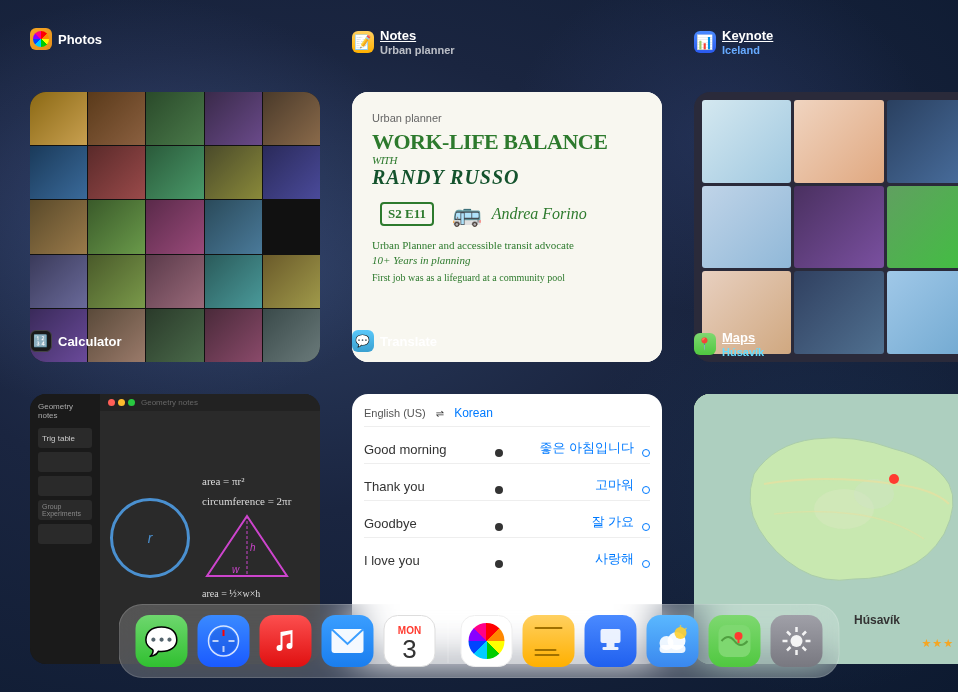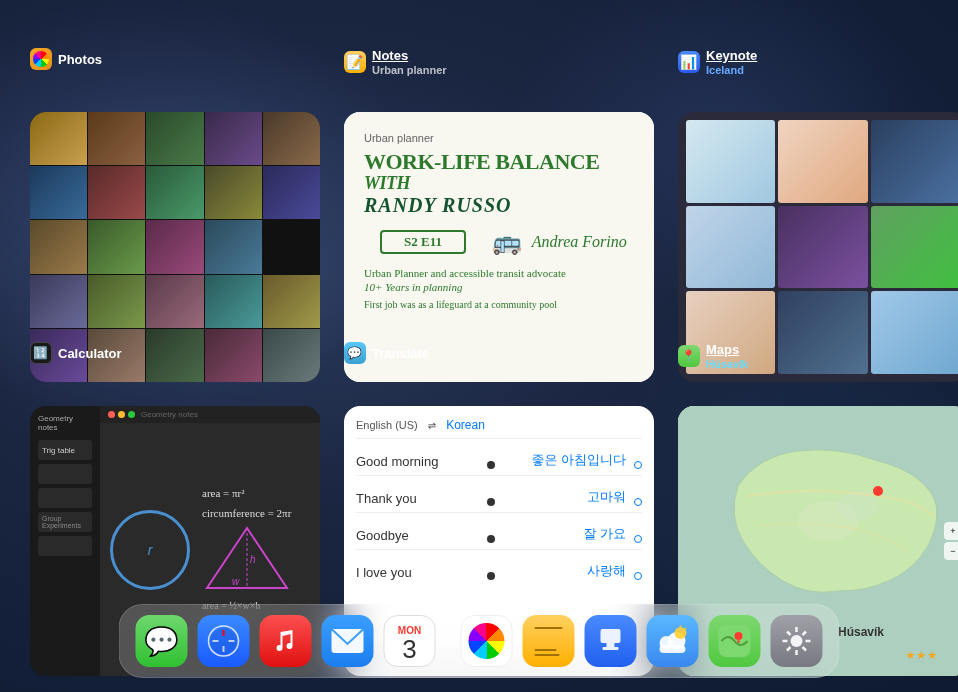--- a/index.html
+++ b/index.html
@@ -19,27 +19,27 @@
       inset: 0;
       background:
         radial-gradient(ellipse 400px 300px at 15% 30%, rgba(80,100,160,0.4) 0%, transparent 70%),
         radial-gradient(ellipse 300px 250px at 75% 20%, rgba(60,80,140,0.3) 0%, transparent 70%),
         radial-gradient(ellipse 350px 300px at 85% 70%, rgba(30,60,100,0.3) 0%, transparent 70%);
       pointer-events: none;
     }
 
     .app-grid {
       position: absolute;
-      top: 76px;
+      top: 56px;
       left: 30px;
       right: 30px;
       display: grid;
       grid-template-columns: 290px 310px 290px;
       grid-template-rows: 270px 270px;
-      gap: 24px;
+      gap: 32px;
     }
 
     .app-card {
       border-radius: 16px;
       overflow: hidden;
       position: relative;
       cursor: pointer;
       background: #1c2a3a;
     }
 
@@ -147,25 +147,25 @@
       line-height: 1.1;
       margin-bottom: 8px;
       text-transform: uppercase;
       letter-spacing: -0.5px;
     }
 
     .notes-episode-box {
       display: inline-block;
       border: 2px solid #2d7a2d;
       border-radius: 4px;
-      padding: 2px 22px;
+      padding: 2px 6px;
       font-size: 13px;
       font-weight: 700;
       color: #2d7a2d;
-      margin: 6px 16px;
+      margin: 6px 8px;
     }
 
     .notes-description {
       font-size: 11px;
       color: #2d7a2d;
       line-height: 1.4;
       margin-top: 4px;
     }
 
     .notes-years {
@@ -574,21 +574,21 @@
       <div class="app-title-group">
         <span class="app-name">Notes</span>
         <span class="app-subtitle">Urban planner</span>
       </div>
     </div>
     <div class="app-card notes-card">
       <div class="notes-content">
         <div class="notes-title">Urban planner</div>
         <div class="notes-main-title">
           <span>WORK-LIFE BALANCE</span>
-          <div style="font-size:18px; color:#2d7a2d; font-style:italic; font-weight:bold;">
+          <div style="font-size:11px; color:#2d7a2d; font-style:italic; font-weight:normal;">
             <span>with</span>
           </div>
           <div style="font-size:20px; font-weight:800; color:#14532d; letter-spacing:1px;font-style:italic;">RANDY RUSSO</div>
         </div>
         <div style="display:flex; align-items:center; gap:10px; margin: 6px 0;">
           <div class="notes-episode-box">S2 E11</div>
           <span style="font-size:24px;">🚌</span>
           <span style="font-size:16px; font-style:italic; color:#2d7a2d;">Andrea Forino</span>
         </div>
         <div class="notes-description">Urban Planner and accessible transit advocate</div>

